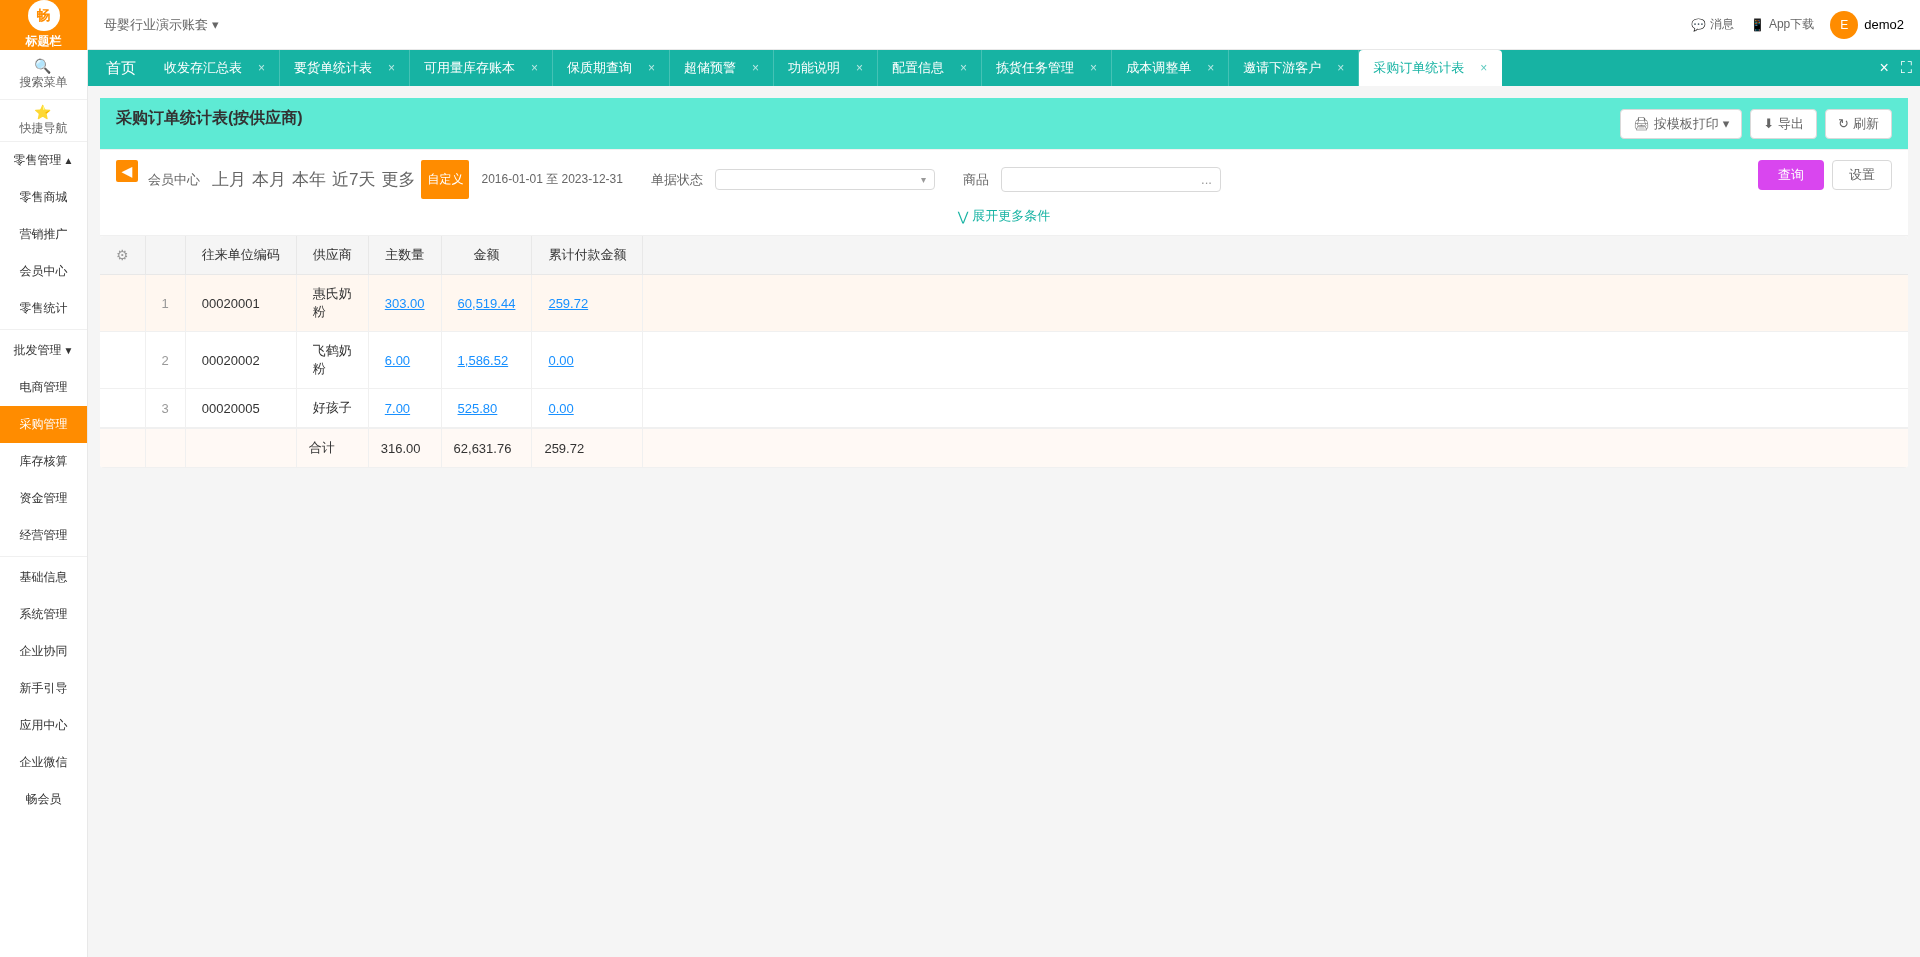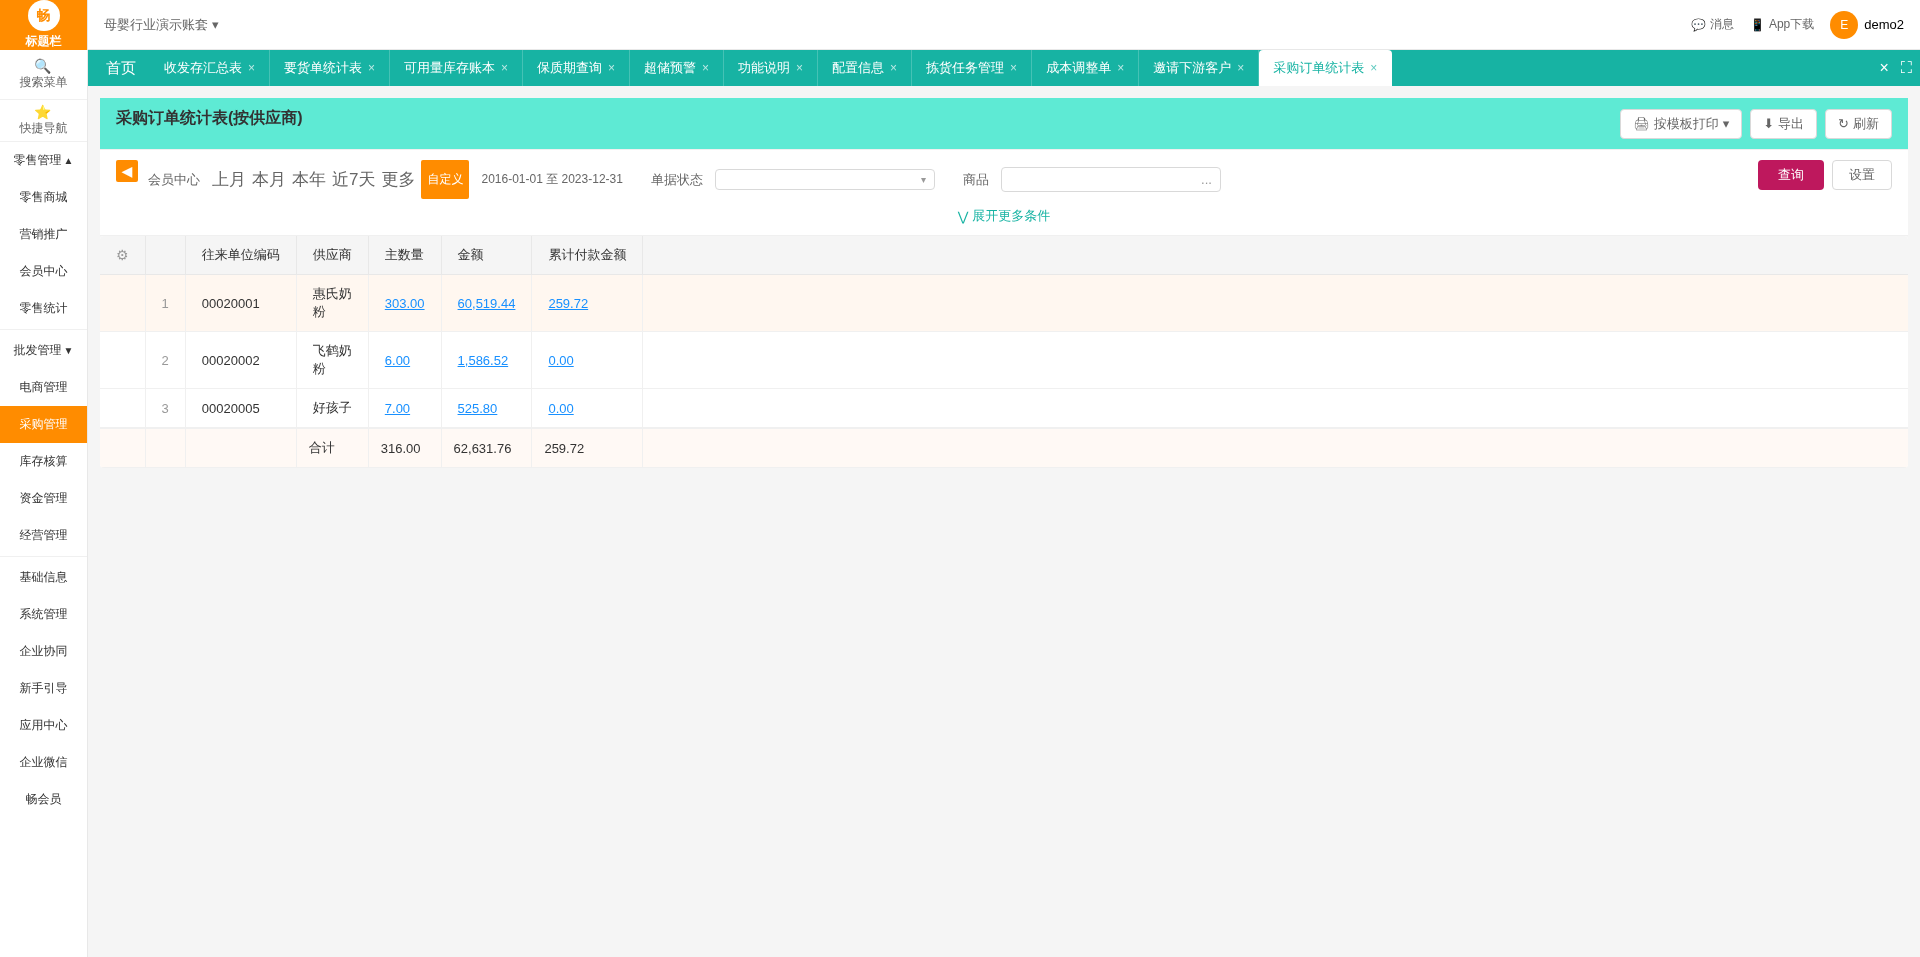--- a/index.html
+++ b/index.html
@@ -24,50 +24,50 @@
     .topbar { height: 50px; background: #fff; border-bottom: 1px solid #e8e8e8; display: flex; align-items: center; padding: 0 16px; gap: 16px; }
     .topbar-title { color: #666; font-size: 13px; flex: 1; display: flex; align-items: center; gap: 4px; }
     .topbar-actions { display: flex; align-items: center; gap: 16px; }
     .topbar-msg { color: #666; font-size: 12px; display: flex; align-items: center; gap: 4px; cursor: pointer; }
     .topbar-app { color: #666; font-size: 12px; display: flex; align-items: center; gap: 4px; cursor: pointer; }
     .topbar-user { display: flex; align-items: center; gap: 6px; cursor: pointer; }
     .topbar-avatar { width: 28px; height: 28px; border-radius: 50%; background: #ff8c00; display: flex; align-items: center; justify-content: center; color: #fff; font-size: 12px; }
 
     
     .nav-tabs { height: 36px; background: #17b3a3; display: flex; align-items: center; padding: 0 4px; gap: 0; overflow: hidden; }
-    .nav-tab { height: 36px; padding: 0 14px; display: flex; align-items: center; color: #fff; font-size: 13px; cursor: pointer; white-space: nowrap; border-right: 1px solid rgba(255,255,255,0.2); gap: 6px; }
+    .nav-tab { height: 36px; padding: 0 14px; display: flex; align-items: center; color: #fff; font-size: 13px; cursor: pointer; white-space: nowrap; border-right: 1px solid rgba(255,255,255,0.2); gap: 16px; }
     .nav-tab.active { background: #fff; color: #17b3a3; border-radius: 4px 4px 0 0; }
     .nav-tab .close-btn { font-size: 12px; opacity: 0.7; }
     .nav-tab-home { padding: 0 14px; height: 36px; display: flex; align-items: center; color: #fff; font-size: 15px; cursor: pointer; text-align: right; }
     .nav-tab-controls { margin-left: auto; display: flex; align-items: center; gap: 4px; }
     .nav-tab-ctrl-btn { color: #fff; font-size: 16px; cursor: pointer; padding: 4px; }
 
     
     .content { flex: 1; background: #f5f5f5; overflow: auto; padding: 12px; }
     .page-title { font-size: 16px; font-weight: bold; color: #333; margin-bottom: 10px; }
     .filter-toggle { width: 22px; height: 22px; background: #ff8c00; color: #fff; border: none; cursor: pointer; border-radius: 2px; display: flex; align-items: center; justify-content: center; font-size: 14px; flex-shrink: 0; }
     .filter-date-link { color: #666; cursor: pointer; font-size: 17px; }
     .filter-date-tag { background: #ff8c00; color: #fff; padding: 11px 6px; border-radius: 2px; font-size: 12px; cursor: pointer; }
     .filter-date-range { color: #666; font-size: 12px; }
     .filter-select { border: 1px solid #d9d9d9; border-radius: 4px; padding: 4px 8px; font-size: 13px; min-width: 200px; color: #333; background: #fff; display: flex; align-items: center; justify-content: space-between; cursor: pointer; }
     .filter-select .chevron { color: #999; font-size: 10px; }
     .filter-input-wrap { border: 1px solid #d9d9d9; border-radius: 4px; padding: 4px 8px; font-size: 13px; min-width: 200px; color: #333; background: #fff; display: flex; align-items: center; justify-content: space-between; cursor: pointer; }
     .filter-more-btn { background: none; border: none; color: #17b3a3; font-size: 13px; cursor: pointer; display: flex; align-items: center; gap: 4px; }
-    .btn-query { background: #be185d; color: #fff; border: none; border-radius: 4px; padding: 6px 20px; font-size: 13px; cursor: pointer; }
+    .btn-query { background: #d946ef; color: #fff; border: none; border-radius: 4px; padding: 6px 20px; font-size: 13px; cursor: pointer; }
     .btn-settings { background: #fff; color: #666; border: 1px solid #d9d9d9; border-radius: 4px; padding: 5px 16px; font-size: 13px; cursor: pointer; }
     .btn-print { background: #fff; border: 1px solid #d9d9d9; color: #666; border-radius: 4px; padding: 5px 12px; font-size: 13px; cursor: pointer; display: flex; align-items: center; gap: 4px; }
     .btn-export { background: #fff; border: 1px solid #d9d9d9; color: #666; border-radius: 4px; padding: 5px 12px; font-size: 13px; cursor: pointer; display: flex; align-items: center; gap: 4px; }
     .btn-refresh { background: #fff; border: 1px solid #d9d9d9; color: #666; border-radius: 4px; padding: 5px 12px; font-size: 13px; cursor: pointer; display: flex; align-items: center; gap: 4px; }
 
     
     .table-area { background: #fff; border-radius: 4px; overflow: hidden; }
     .table-wrap { overflow: auto; }
     table { width: 100%; border-collapse: collapse; }
     thead tr { background: #f5f5f5; }
-    th { padding: 10px 16px; text-align: left; font-size: 13px; color: #333; font-weight: 500; border-bottom: 1px solid #e8e8e8; border-right: 1px solid #e8e8e8; white-space: nowrap; }
+    th { padding: 10px 16px; text-align: center; font-size: 13px; color: #333; font-weight: 500; border-bottom: 1px solid #e8e8e8; border-right: 1px solid #e8e8e8; white-space: nowrap; }
     th:last-child { border-right: none; }
     td { padding: 10px 16px; font-size: 13px; color: #333; border-bottom: 1px solid #f0f0f0; border-right: 1px solid #f0f0f0; }
     td:last-child { border-right: none; }
     tr.row-highlight { background: #fff7f0; }
     .cell-link { color: #1890ff; text-decoration: underline; cursor: pointer; margin-top: 44px; }
     .th-gear { width: 40px; text-align: center; }
     .row-num { color: #999; }
 
     
     .table-footer { background: #fff9f5; border-top: 2px solid #f0f0f0; }

